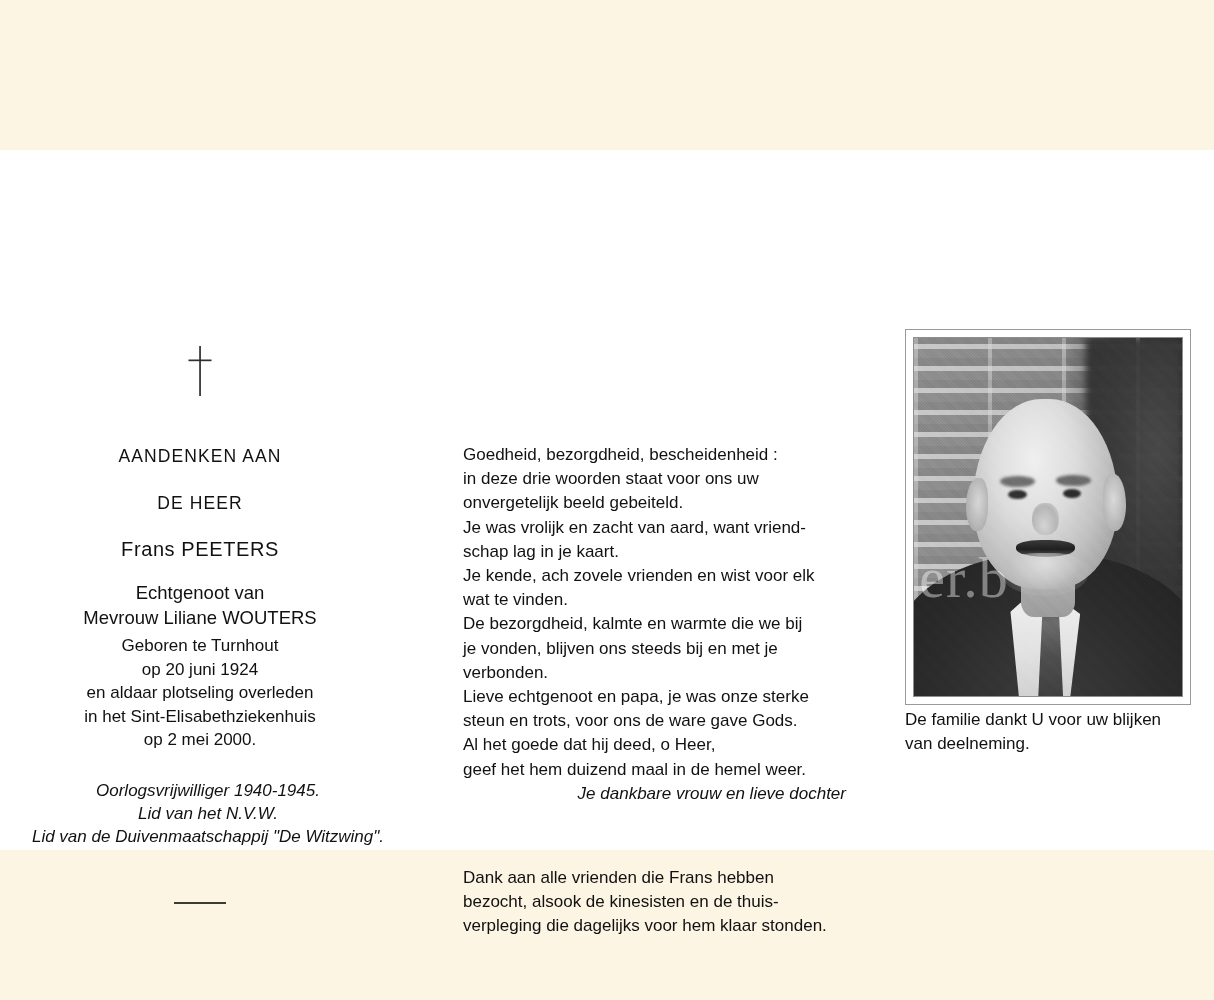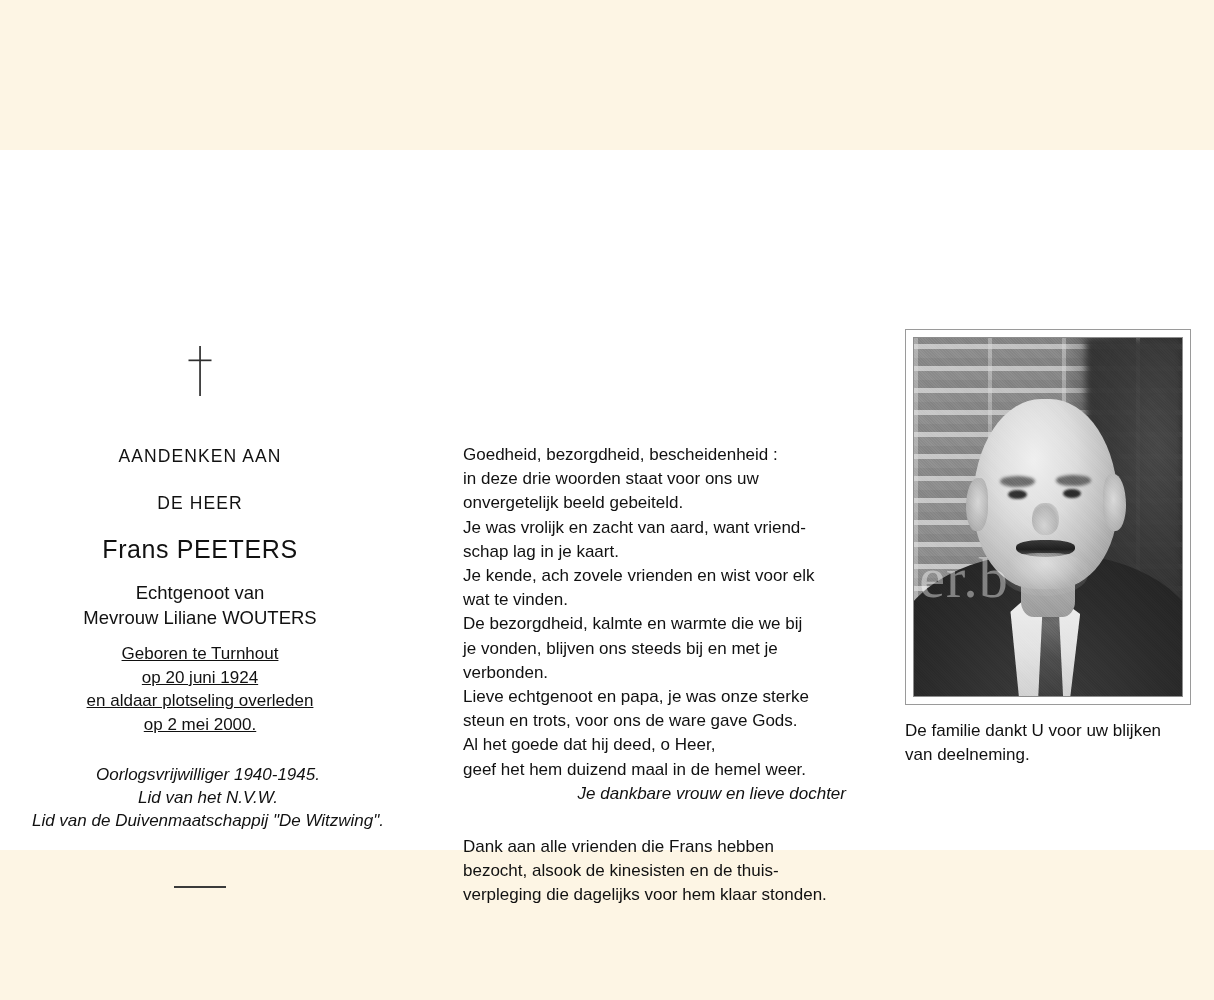--- a/index.html
+++ b/index.html
@@ -54,34 +54,33 @@
     line-height: 22px;
   }
   #de-heer {
     margin-top: 25px;
     font-size: 17.5px;
     letter-spacing: 1.1px;
     line-height: 22px;
   }
   #deceased-name {
     margin-top: 20px;
-    font-size: 25px;
+    font-size: 20px;
     letter-spacing: 0.6px;
     line-height: 30px;
   }
   #spouse-block {
     margin-top: 16px;
     font-size: 18.5px;
     line-height: 25px;
   }
   #life-block {
-    margin-top: 12px;
+    margin-top: 4px;
     font-size: 17px;
     line-height: 23.5px;
-    text-decoration: underline;
   }
   #affil-block {
     margin-top: 27px;
     font-size: 17px;
     line-height: 23px;
     font-style: italic;
     padding-left: 16px;
   }
   #left-rule {
     margin: 54px auto 0 auto;
@@ -107,21 +106,21 @@
   #poem .p-line { display: block; }
   #poem .p-line.last { text-align: left; }
   #signature {
     font-size: 17px;
     line-height: 24px;
     font-style: italic;
     text-align: right;
     padding-right: 3px;
   }
   #thanks {
-    margin-top: 29px;
+    margin-top: 60px;
     font-size: 17px;
     line-height: 24.2px;
     text-align: justify;
     text-justify: inter-word;
   }
   #thanks .t-line { display: block; }
   #thanks .t-line.last { text-align: left; }
 
   
   #right-col {
@@ -339,21 +338,21 @@
     top: 59%;
     font-family: "Liberation Serif", serif;
     font-size: 58px;
     line-height: 58px;
     color: rgba(255,255,255,0.42);
     letter-spacing: 1px;
     pointer-events: none;
     user-select: none;
   }
   #photo-caption {
-    margin-top: 14px;
+    margin-top: 3px;
     font-size: 17px;
     line-height: 23.5px;
     width: 300px;
   }
   #photo-caption .c-line { display: block; }
 </style>
 </head>
 <body>
 
 <div id="page">
@@ -375,20 +374,21 @@
 
       <div id="spouse-block" class="lc-block">
         <div>Echtgenoot van</div>
         <div>Mevrouw Liliane WOUTERS</div>
       </div>
 
       <div id="life-block" class="lc-block">
         <div>Geboren te Turnhout</div>
         <div>op 20 juni 1924</div>
         <div>en aldaar plotseling overleden</div>
+        <div>in het Sint-Elisabethziekenhuis</div>
         <div>op 2 mei 2000.</div>
       </div>
 
       <div id="affil-block" class="lc-block">
         <div>Oorlogsvrijwilliger 1940-1945.</div>
         <div>Lid van het N.V.W.</div>
         <div>Lid van de Duivenmaatschappij "De Witzwing".</div>
       </div>
 
       <hr id="left-rule">

